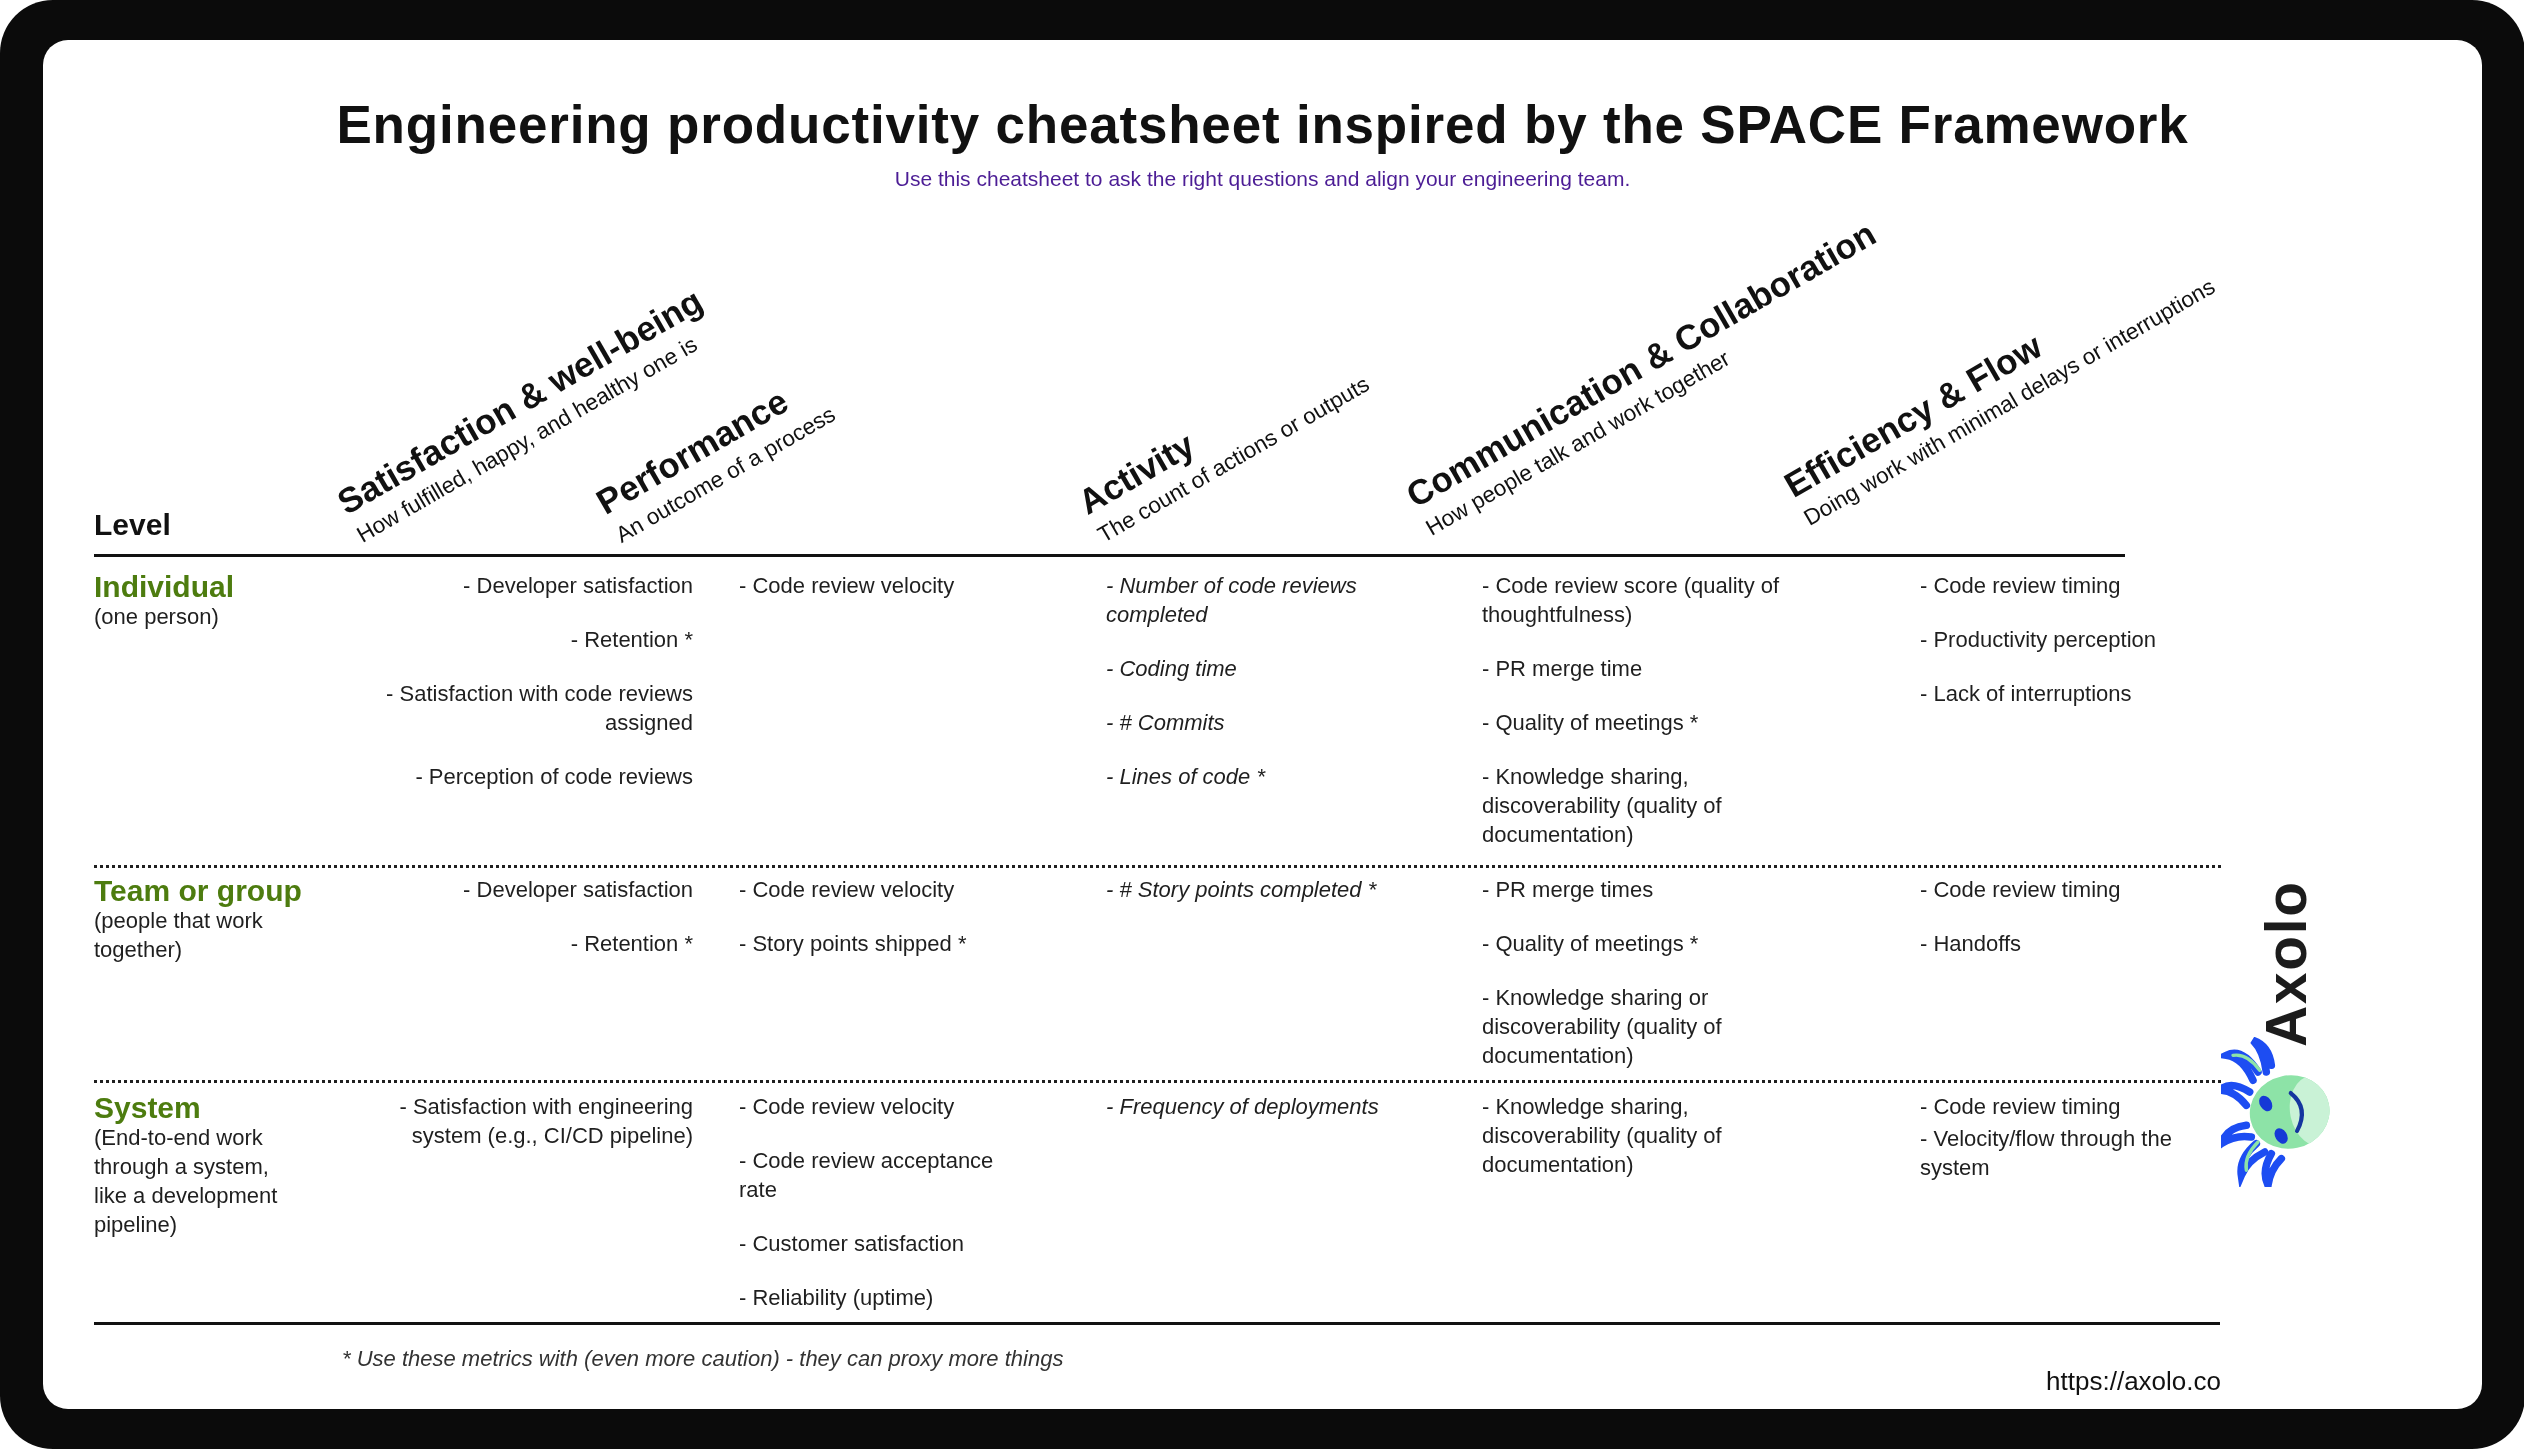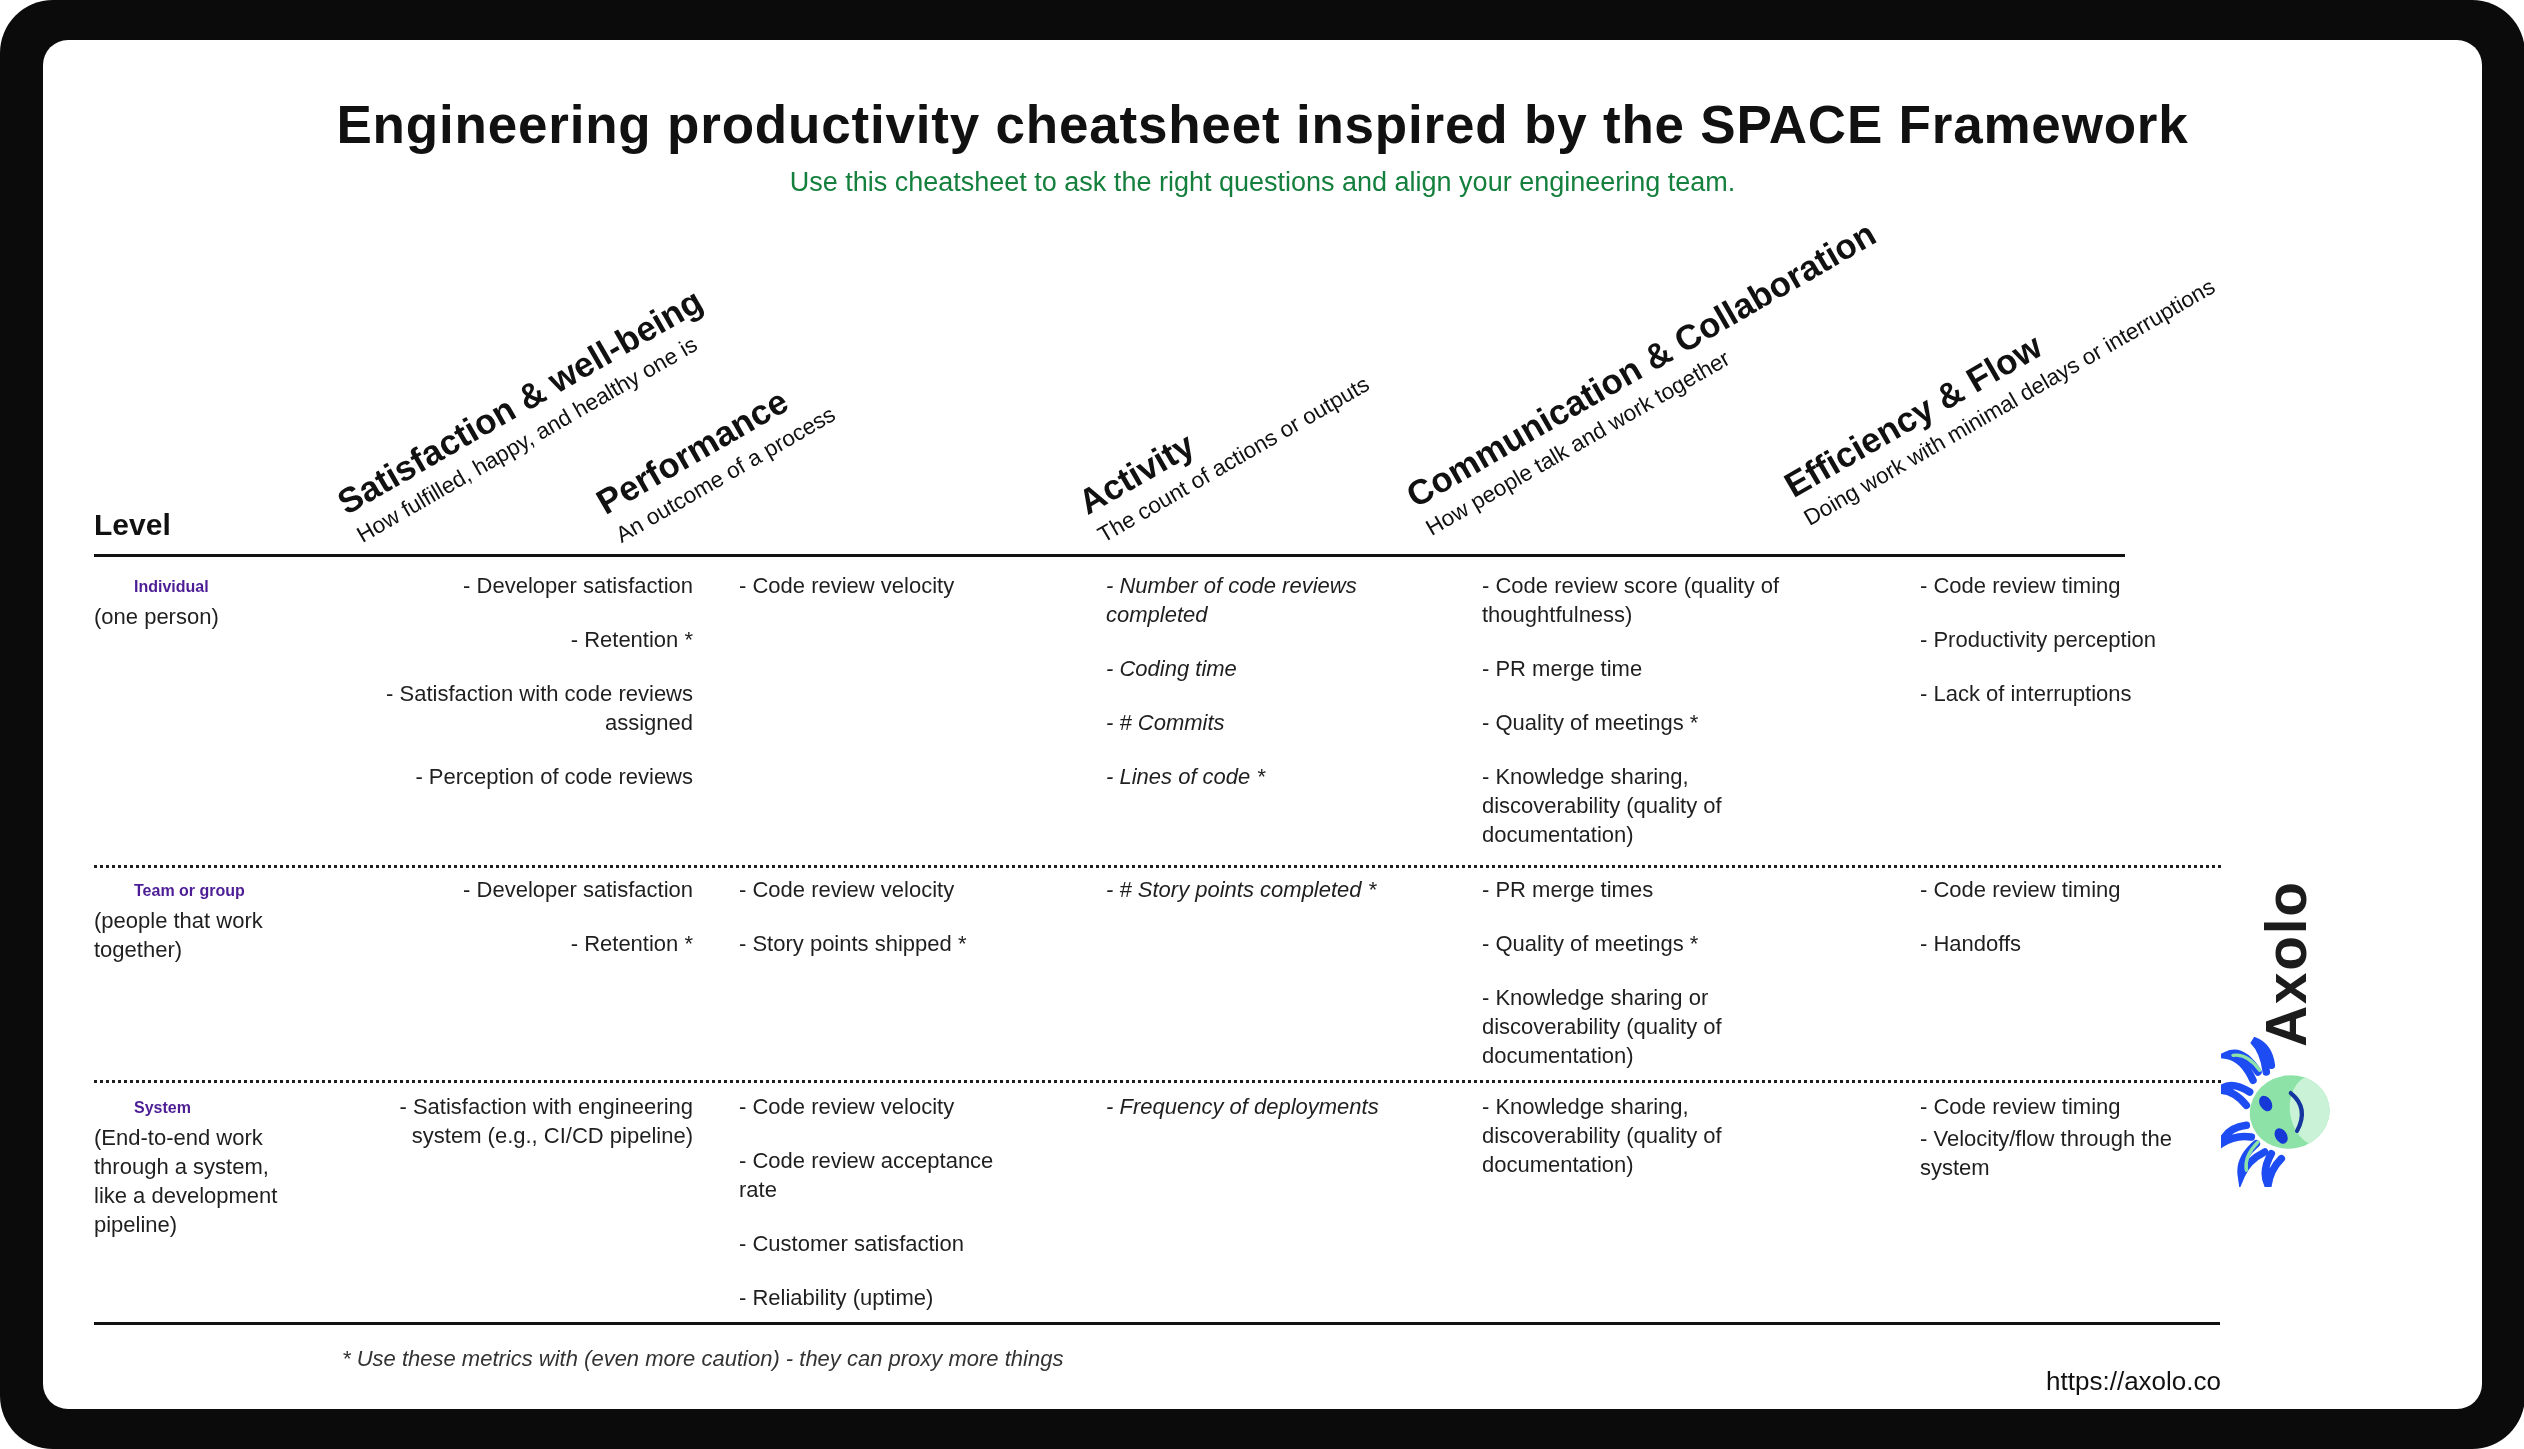--- a/index.html
+++ b/index.html
@@ -11,21 +11,21 @@
   .frame{position:absolute;inset:0;background:#0b0b0b;border-radius:53px;}
   .card{position:absolute;left:43px;top:40px;right:43px;bottom:40px;background:#ffffff;border-radius:25px;}
   .stage{position:absolute;inset:0;}
 
   .page-title{
     position:absolute;top:94px;left:0;width:100%;text-align:center;
     font-size:53px;font-weight:bold;letter-spacing:0.8px;color:#111;
   }
   .page-subtitle{
     position:absolute;top:167px;left:0;width:100%;text-align:center;
-    font-size:27px;color:#15803d;
+    font-size:21px;color:#4c1d95;
   }
 
   .level-label{position:absolute;left:94px;top:508px;font-size:30px;font-weight:bold;color:#111;}
 
   .rule{position:absolute;background:#111;height:3.3px;}
   .rule-header{left:94px;top:554px;width:2031px;}
   .rule-bottom{left:94px;top:1322px;width:2126px;}
   .dotline{position:absolute;left:94px;width:2127px;border-top:3.3px dotted #1f1f1f;height:0;}
   .dot1{top:865px;}
   .dot2{top:1080px;}
@@ -48,21 +48,21 @@
   .r0{top:571px;} .r1{top:875px;} .r2{top:1092px;}
   .cell{position:absolute;top:0;font-size:22px;line-height:29px;color:#1f1f1f;}
   .c0{left:94px;width:209px;}
   .c1{left:359px;width:334px;text-align:right;}
   .c2{left:739px;width:284px;}
   .c3{left:1106px;width:334px;font-style:italic;}
   .c4{left:1482px;width:326px;}
   .c5{left:1897px;width:309px;margin-left:23px;}
   .item{margin-bottom:25px;}
   .r2 .c5 .item{margin-bottom:2.5px;}
-  .level-title{font-size:16px;line-height:31px;font-weight:bold;color:#4c1d95;margin-left:40px;}
+  .level-title{font-size:30px;line-height:31px;font-weight:bold;color:#4d7c0f;}
   .level-note{font-size:22px;line-height:29px;color:#1f1f1f;}
 
   .footnote{
     position:absolute;left:342px;top:1346px;
     font-size:22px;font-style:italic;color:#333;
   }
   .site-url{
     position:absolute;right:304px;top:1334px;
     font-size:26px;color:#111;text-decoration:none;margin-top:32px;
   }

